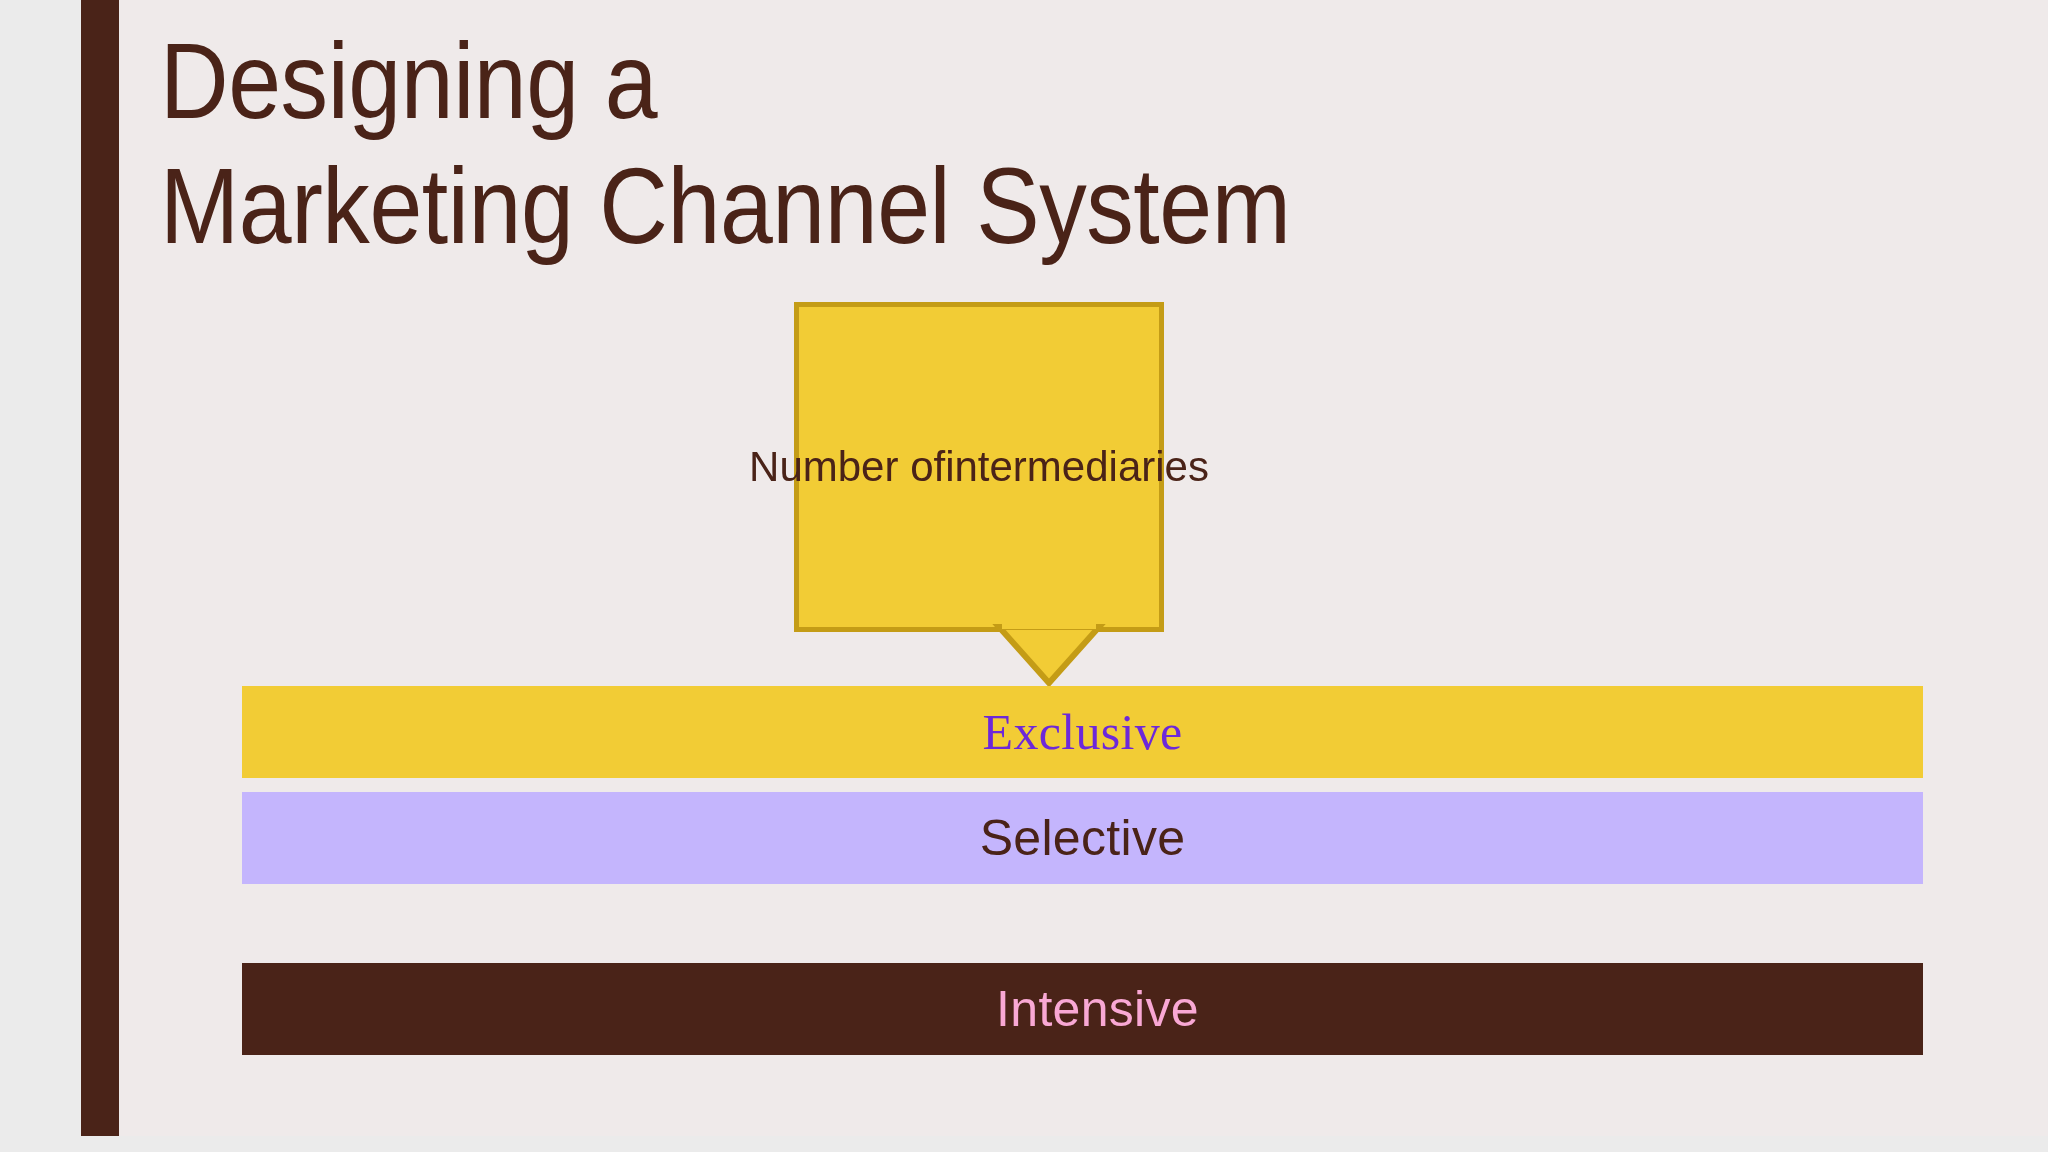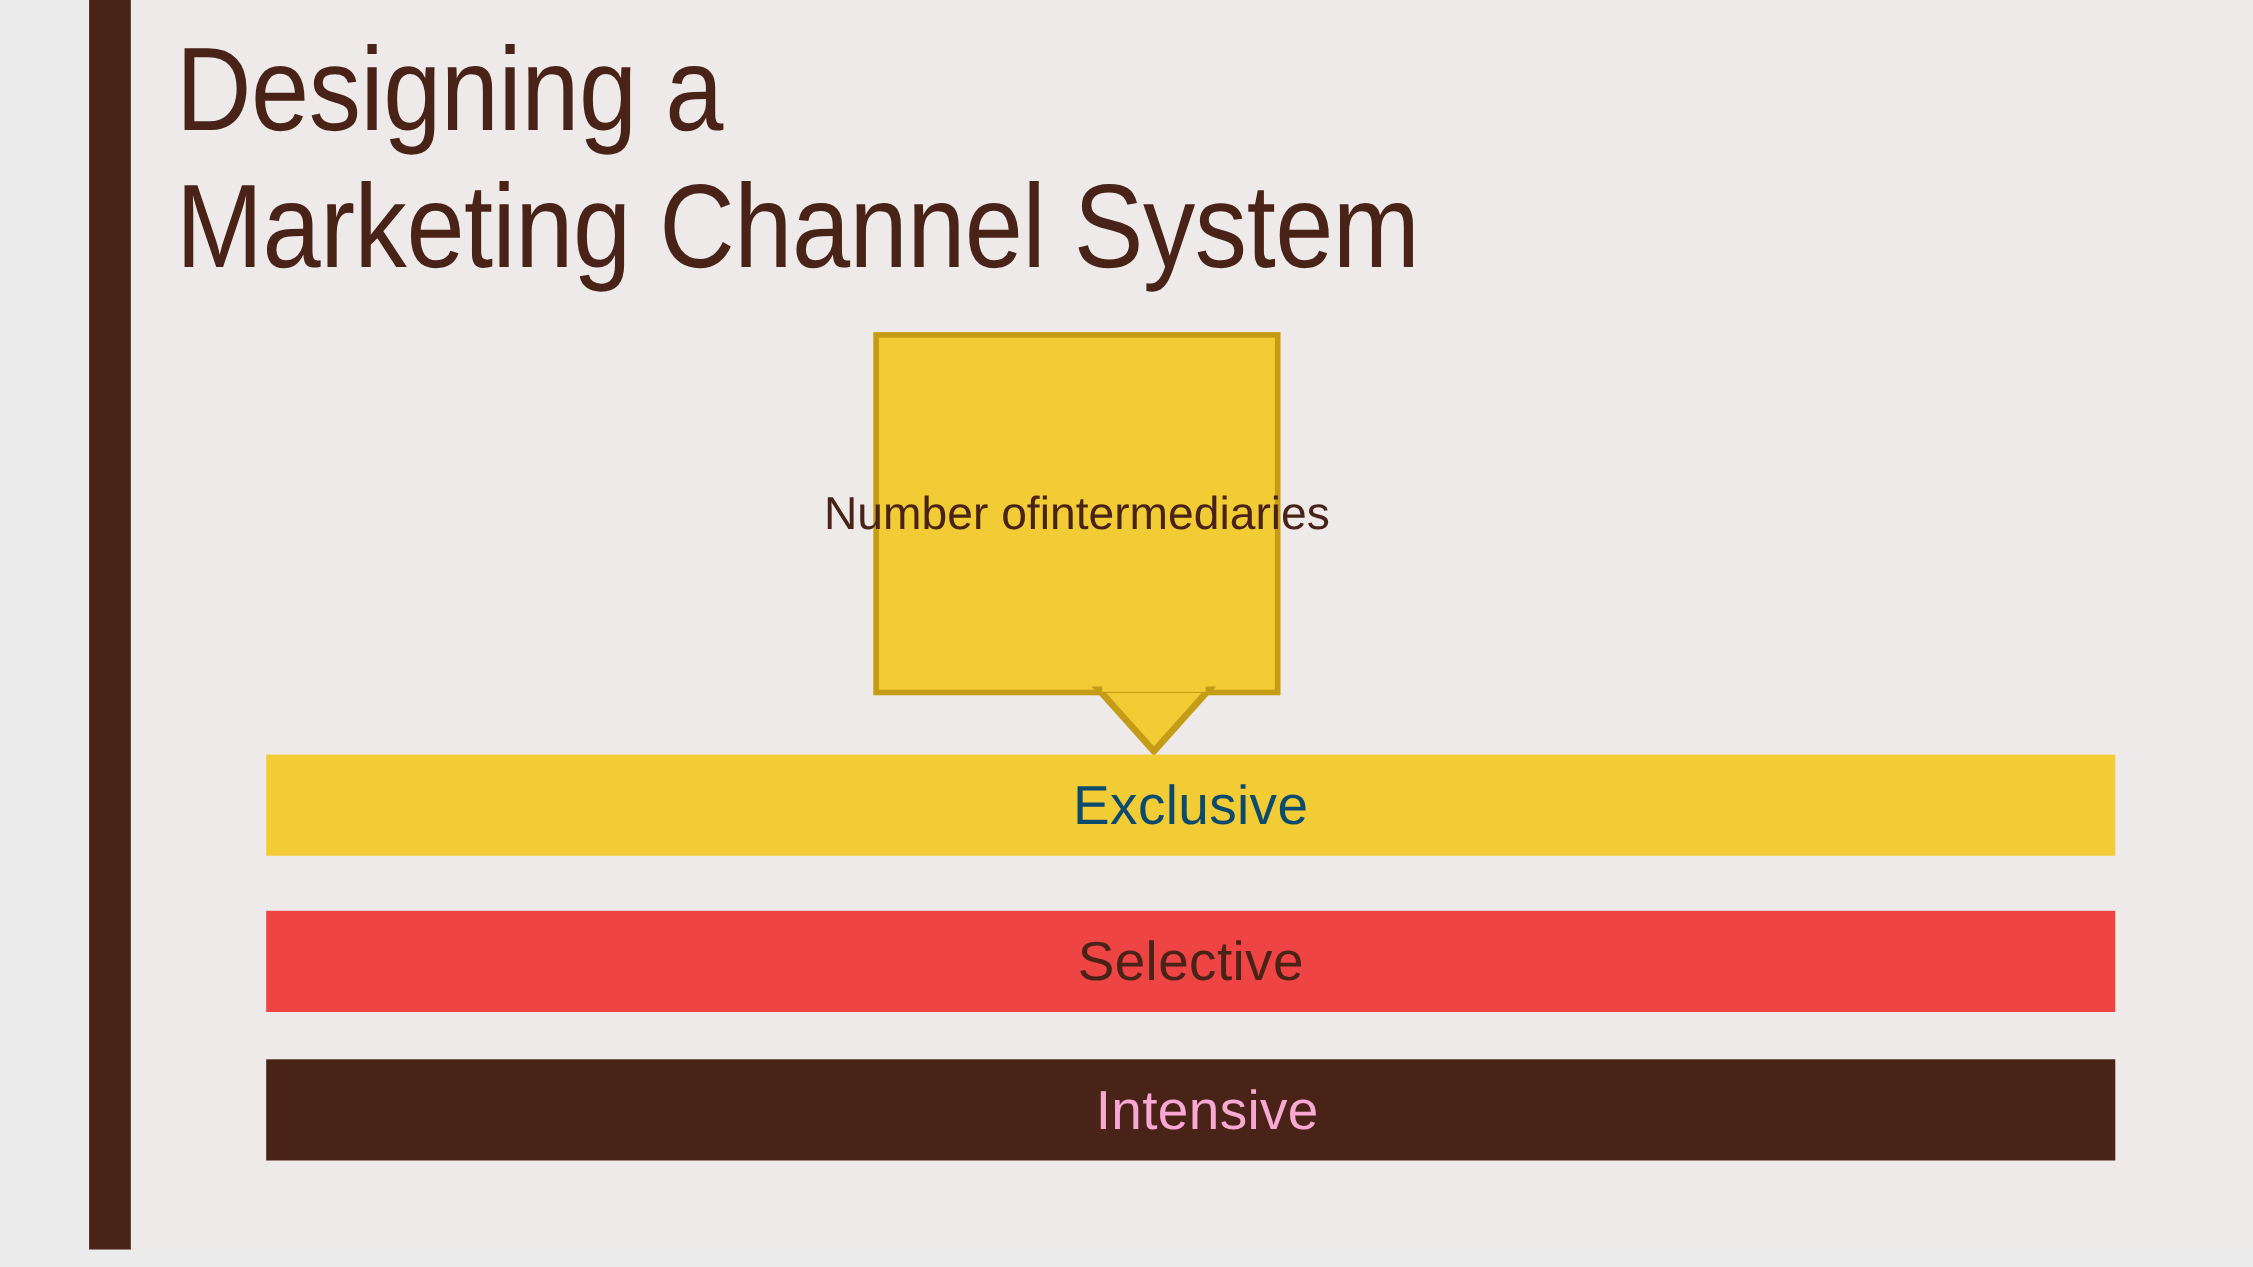--- a/index.html
+++ b/index.html
@@ -117,22 +117,22 @@
     align-items: center;
     justify-content: center;
   }
   .bar-label {
     font-size: 50px;
     line-height: 1;
     letter-spacing: 0.3px;
     white-space: nowrap;
   }
   .bar-exclusive { top: 686px; background: #f2cc35; }
-  .bar-exclusive .bar-label { color: #0c4a6e; }
-  .bar-selective { top: 828px; background: #ef4444; }
+  .bar-exclusive .bar-label { color: #6d28d9; font-family: Liberation Serif, serif; }
+  .bar-selective { top: 792px; background: #c4b5fd; }
   .bar-selective .bar-label { color: #4a2318; }
   .bar-intensive { top: 963px; background: #4a2318; }
   .bar-intensive .bar-label { color: #f9a8d4; margin-left: 30px; }
 </style>
 </head>
 <body>
 
 <div id="slide">
 
   <div class="left-gutter"></div>

